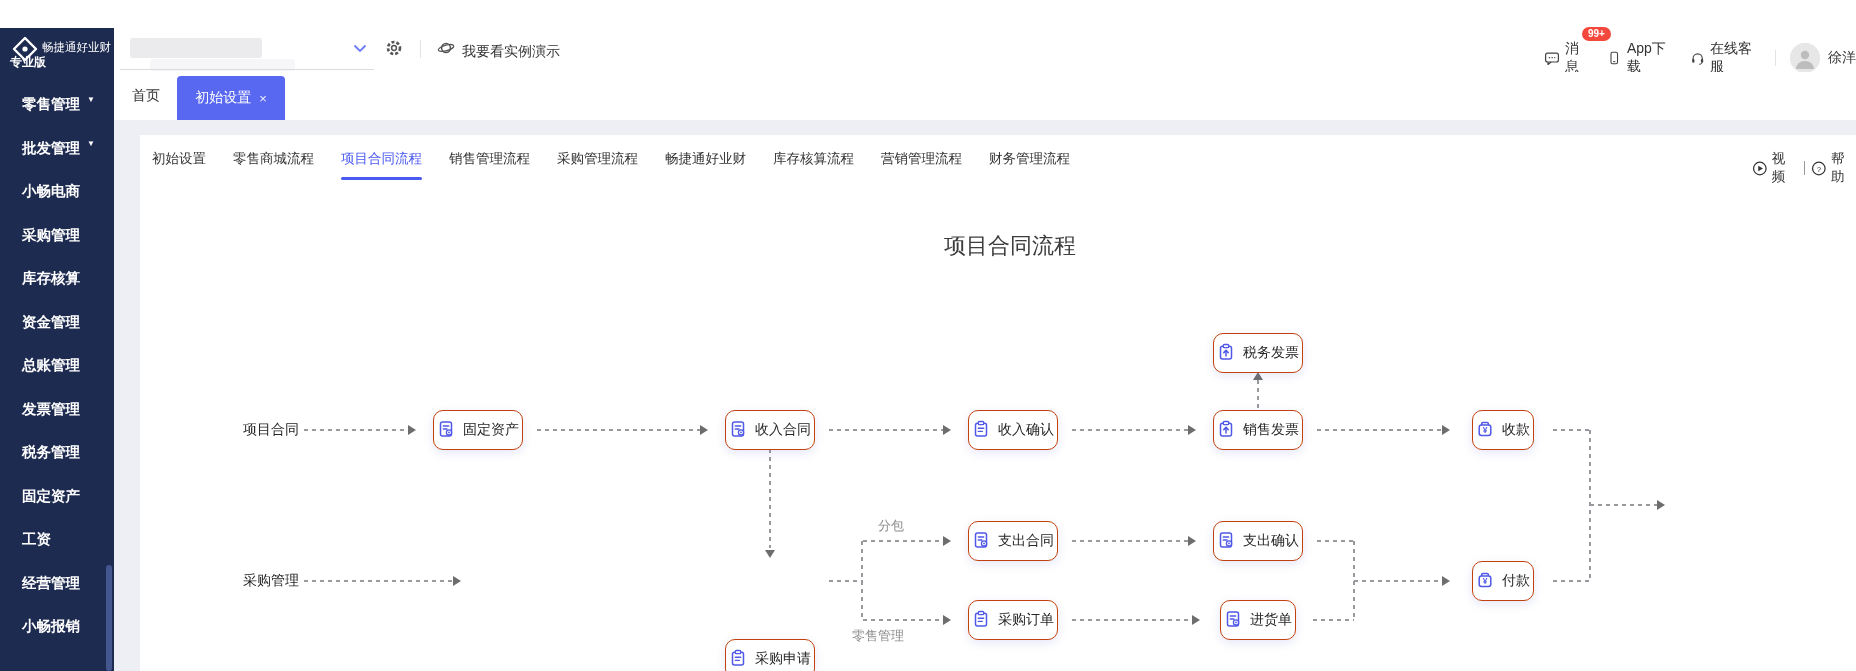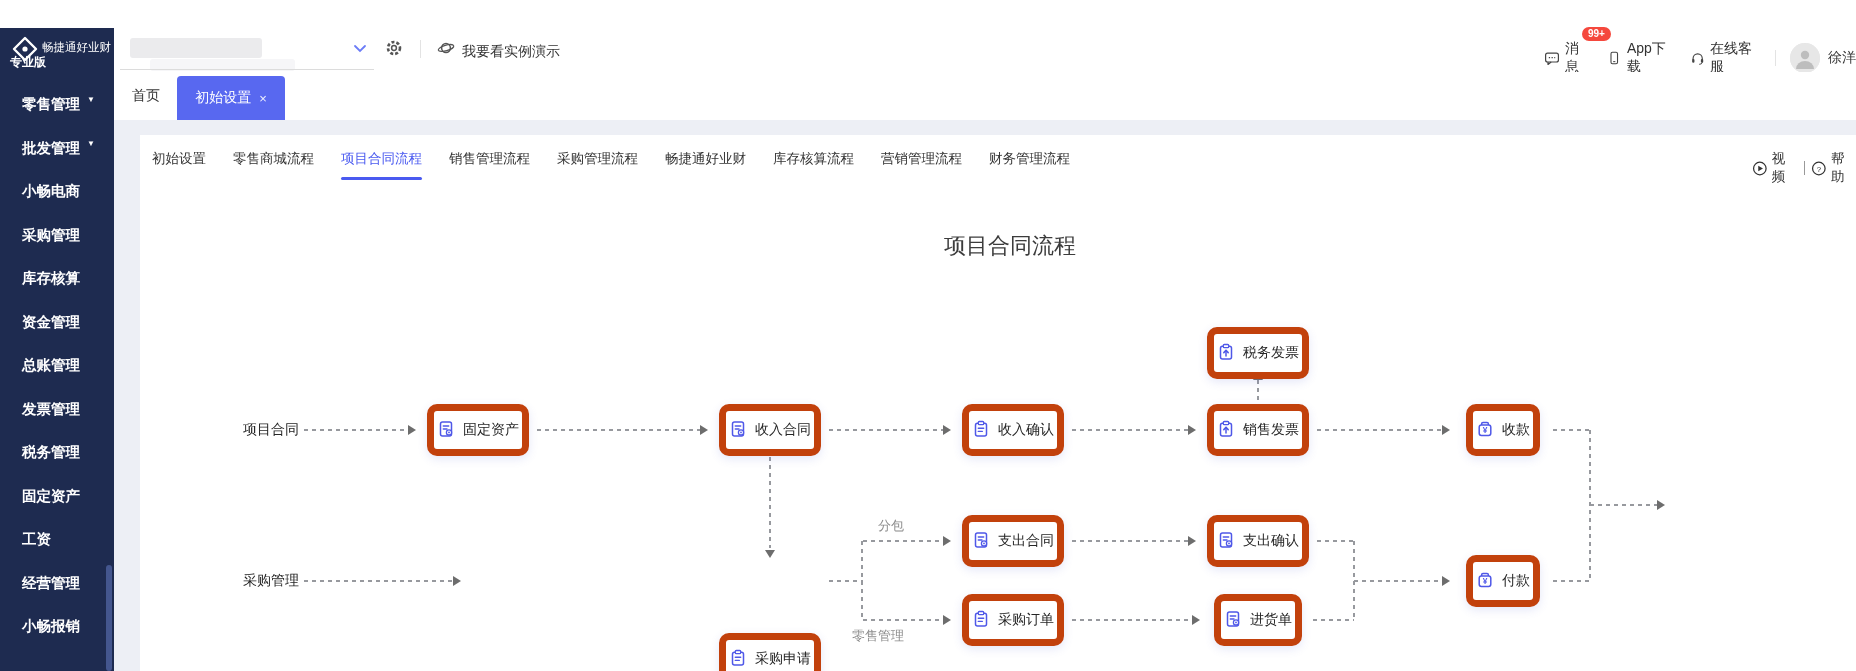--- a/index.html
+++ b/index.html
@@ -45,21 +45,21 @@
   .menu{position:absolute;left:0;top:67px;width:114px;}
   .mitem{height:43.5px;display:flex;align-items:flex-start;padding-left:22px;color:#fff;font-size:14.5px;font-weight:600;
          cursor:pointer;white-space:nowrap;}
   .caret{font-size:8px;margin-left:7px;color:#fff;}
   .sb-scroll{position:absolute;right:2px;bottom:0;width:6px;height:106px;background:#44568e;border-radius:3px;}
   
   .dg-title{position:absolute;left:1010px;top:246px;transform:translate(-50%,-50%);font-size:22px;color:#3c3c3c;}
   .rowlabel{position:absolute;transform:translateY(-50%);font-size:14px;font-weight:400;color:#262626;white-space:nowrap;}
   .blabel{position:absolute;font-size:13px;color:#8c8c8c;white-space:nowrap;}
   .node{position:absolute;transform:translate(-50%,-50%);display:flex;align-items:center;gap:8px;height:38px;
-        padding:0 3px;background:#fff;border:7px solid #c2410c;border-radius:10px;
+        padding:0 3px;background:#fff;border:1px solid #c2410c;border-radius:10px;
         box-shadow:0 3px 10px rgba(93,103,214,.16);font-size:14px;color:#262626;white-space:nowrap;cursor:pointer;}
   .node svg{flex:0 0 auto;}
   .dh{position:absolute;height:2px;background:repeating-linear-gradient(90deg,#97999e 0 4px,transparent 4px 8px);}
   .dv{position:absolute;width:2px;background:repeating-linear-gradient(180deg,#97999e 0 4px,transparent 4px 8px);}
   .ar{position:absolute;width:0;height:0;}
   .ar-r{border-left:8px solid #6d6d6d;border-top:5px solid transparent;border-bottom:5px solid transparent;}
   .ar-d{border-top:8px solid #6d6d6d;border-left:5px solid transparent;border-right:5px solid transparent;}
   .ar-u{border-bottom:8px solid #6d6d6d;border-left:5px solid transparent;border-right:5px solid transparent;}
 </style>
 </head>

